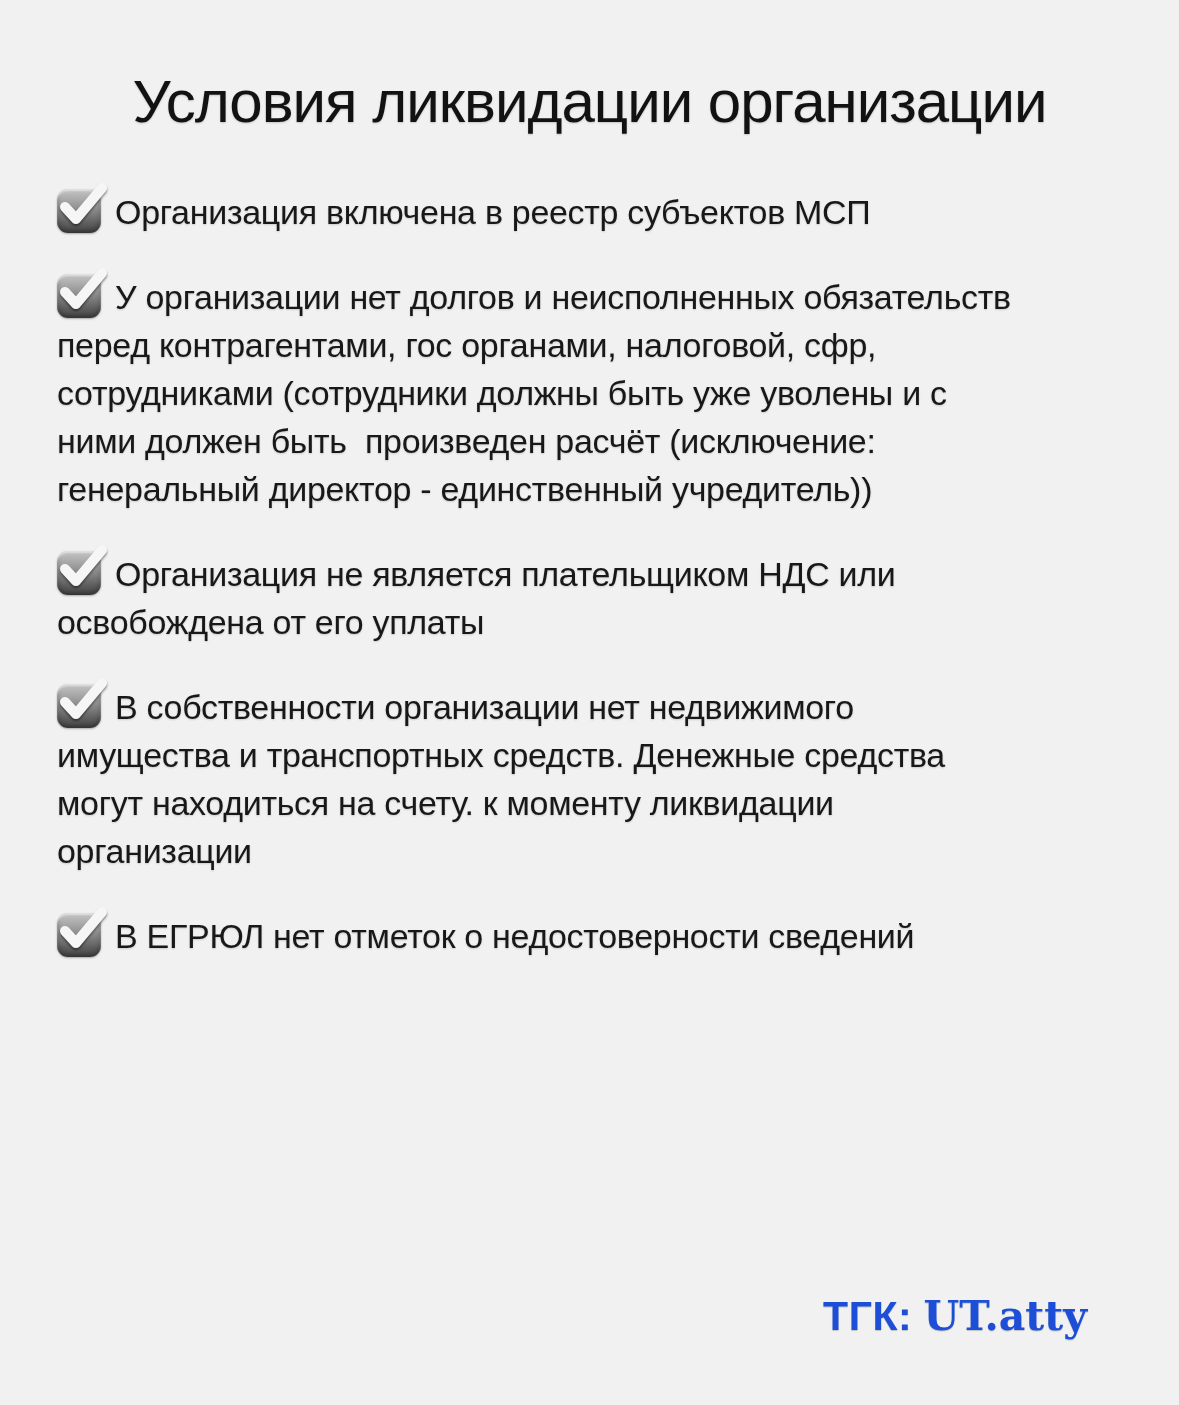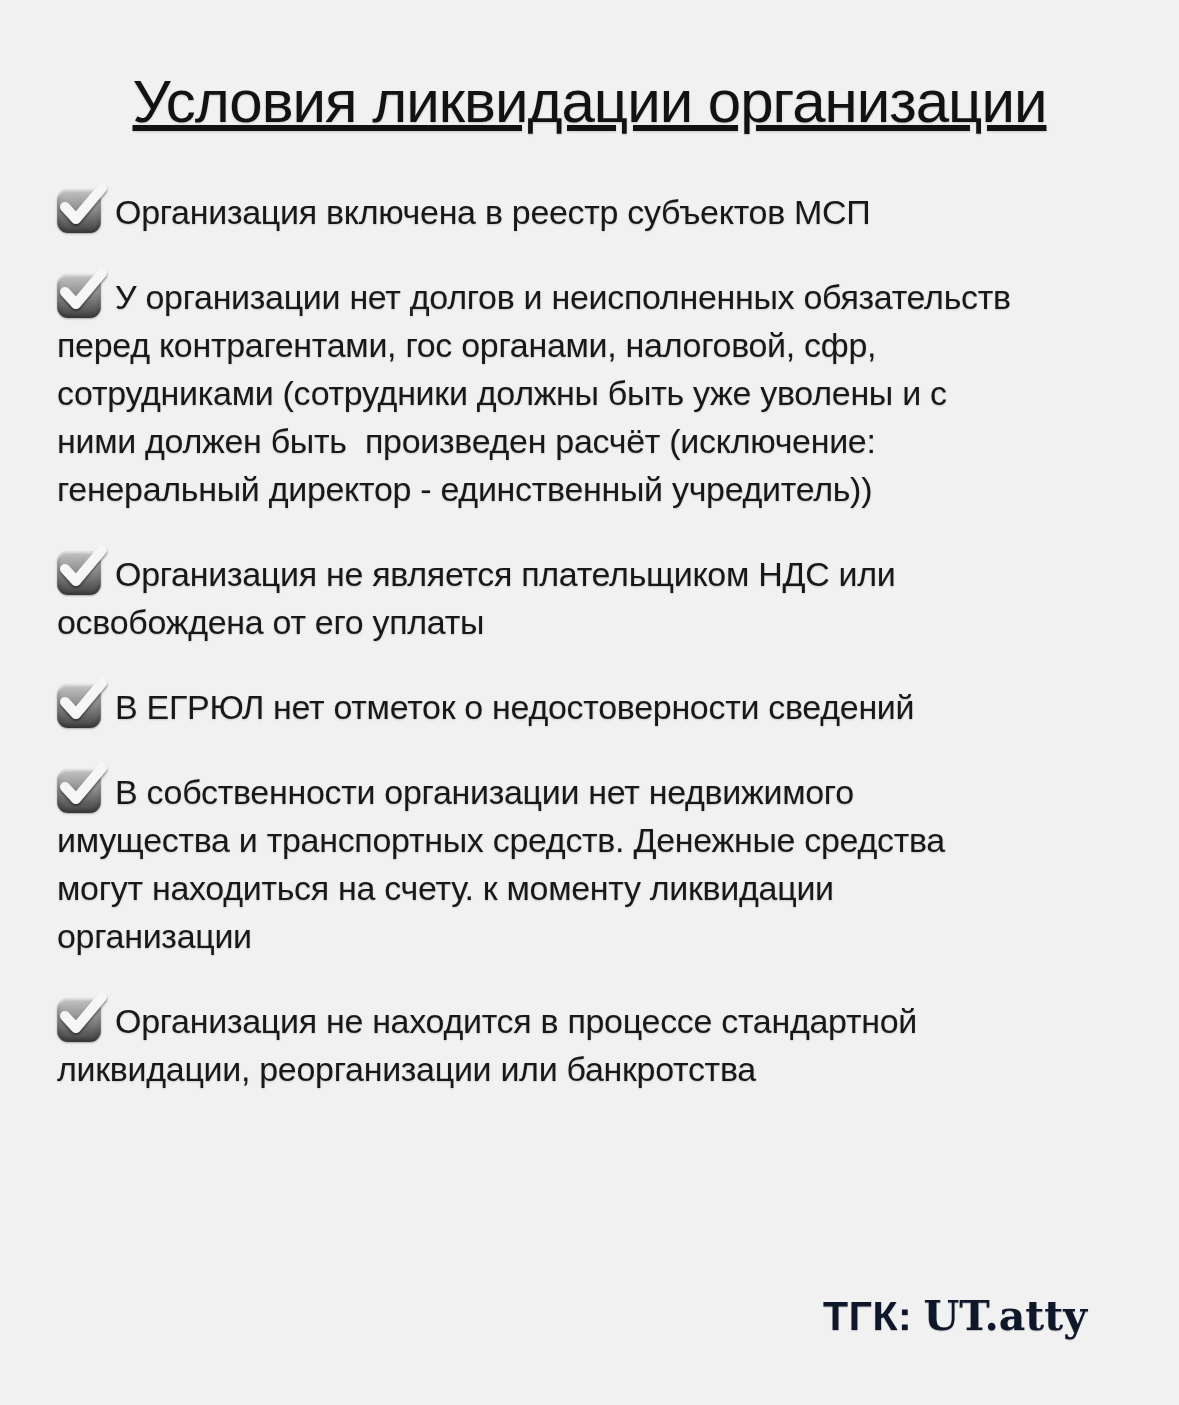--- a/index.html
+++ b/index.html
@@ -19,21 +19,20 @@
   .title {
     margin: 0;
     padding: 62px 20px 0 20px;
     text-align: center;
     font-size: 60px;
     font-weight: 400;
     line-height: 80px;
     letter-spacing: -1px;
     color: #121212;
     text-shadow: 0 1px 2px rgba(0,0,0,0.18);
-    text-decoration: underline;
   }
   .title span { display: block; }
   .checklist {
     margin-top: 46px;
     padding: 0 44px 0 57px;
   }
   .item {
     margin: 0 0 37px 0;
     font-size: 34px;
     line-height: 48px;
@@ -68,21 +67,21 @@
     stroke-linecap: round;
     stroke-linejoin: round;
     filter: drop-shadow(0 2px 1px rgba(0,0,0,0.45));
   }
   .signature {
     position: absolute;
     right: 92px;
     top: 1292px;
     font-size: 41px;
     font-weight: 700;
-    color: #0f172a;
+    color: #1d4ed8;
     text-shadow: 0 1px 1px rgba(0,0,0,0.2);
     white-space: nowrap;
   }
   .signature .sig-prefix {
     font-family: "Liberation Sans", "DejaVu Sans", sans-serif;
     letter-spacing: 0.5px;
   }
   .signature .sig-handle {
     font-family: "DejaVu Serif", "Liberation Serif", serif;
   }
@@ -109,33 +108,29 @@
 ними должен быть  произведен расчёт (исключение:
 генеральный директор - единственный учредитель))</span></p>
 
     <p class="item"><span class="check-icon"><svg width="56" height="52" viewBox="0 0 56 52">
             <path d="M11 27 L22 39 L48 8"></path>
           </svg></span><span class="item-text">Организация не является плательщиком НДС или
 освобождена от его уплаты</span></p>
 
     <p class="item"><span class="check-icon"><svg width="56" height="52" viewBox="0 0 56 52">
             <path d="M11 27 L22 39 L48 8"></path>
-          </svg></span><span class="item-text">В ЕГРЮЛ нет отметок о недостоверности сведений</span></p>
-
-    <p class="item"><span class="check-icon"><svg width="56" height="52" viewBox="0 0 56 52">
-            <path d="M11 27 L22 39 L48 8"></path>
           </svg></span><span class="item-text">В собственности организации нет недвижимого
 имущества и транспортных средств. Денежные средства
 могут находиться на счету. к моменту ликвидации
 организации</span></p>
 
     <p class="item"><span class="check-icon"><svg width="56" height="52" viewBox="0 0 56 52">
             <path d="M11 27 L22 39 L48 8"></path>
-          </svg></span><span class="item-text">Организация не находится в процессе стандартной
-ликвидации, реорганизации или банкротства</span></p>
+          </svg></span><span class="item-text">В ЕГРЮЛ нет отметок о недостоверности сведений</span></p>
+
 
   </div>
 
   <div class="signature">
     <span class="sig-prefix">ТГК:</span>
     <span class="sig-handle">UT.atty</span>
   </div>
 
 </div>
 

